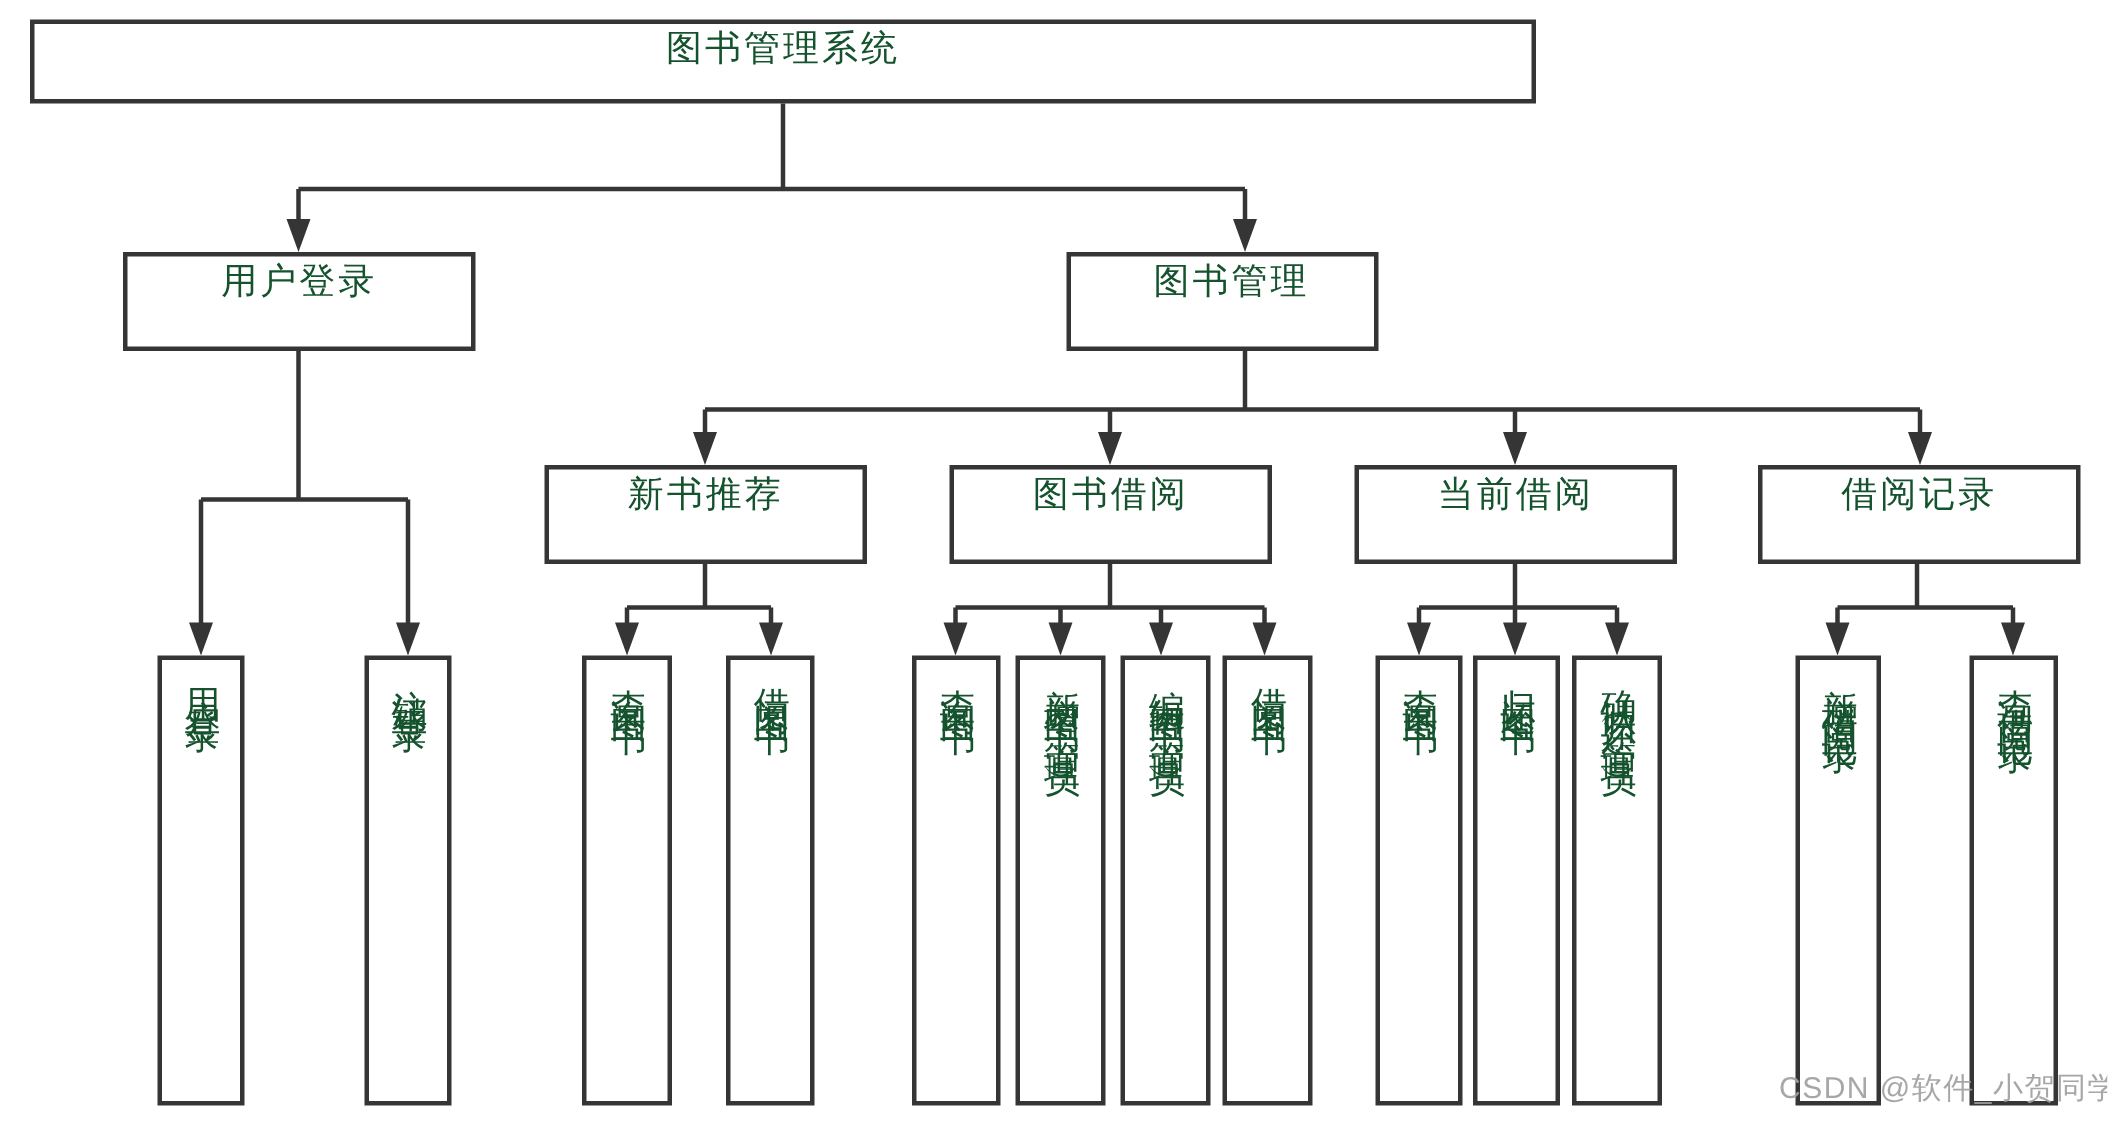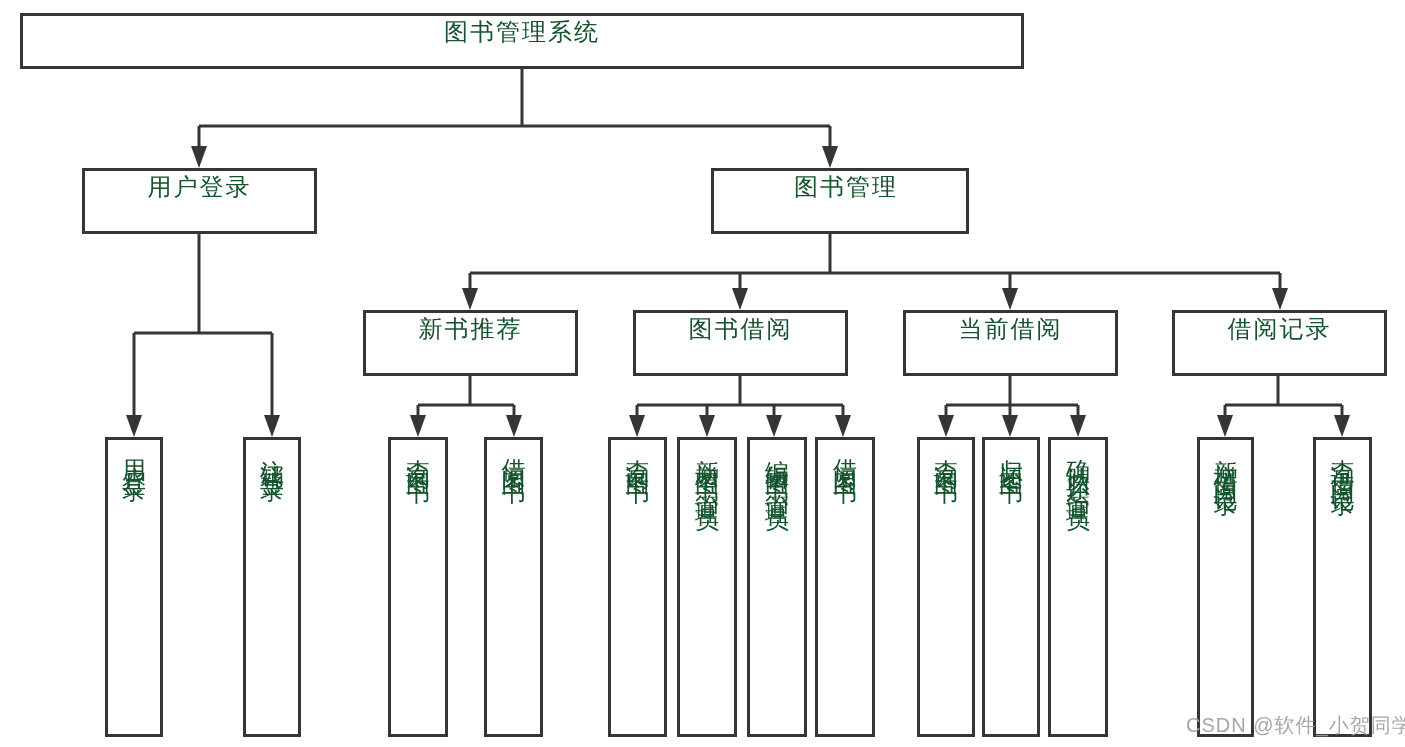--- a/index.html
+++ b/index.html
@@ -92,21 +92,21 @@
     </g>
   </svg>
 
   <div class="box" style="left:20px;top:13px;width:1004px;height:56px;">
     <span class="h-label">图书管理系统</span>
   </div>
 
   <div class="box" style="left:82px;top:168px;width:235px;height:66px;">
     <span class="h-label">用户登录</span>
   </div>
-  <div class="box" style="left:711px;top:168px;width:258px;height:66px;padding-left:12px;">
+  <div class="box" style="left:711px;top:168px;width:208px;height:66px;padding-left:12px;">
     <span class="h-label">图书管理</span>
   </div>
 
   <div class="box" style="left:633px;top:310px;width:215px;height:66px;">
     <span class="h-label">图书借阅</span>
   </div>
   <div class="box" style="left:363px;top:310px;width:215px;height:66px;">
     <span class="h-label">新书推荐</span>
   </div>
   <div class="box" style="left:1172px;top:310px;width:215px;height:66px;">

